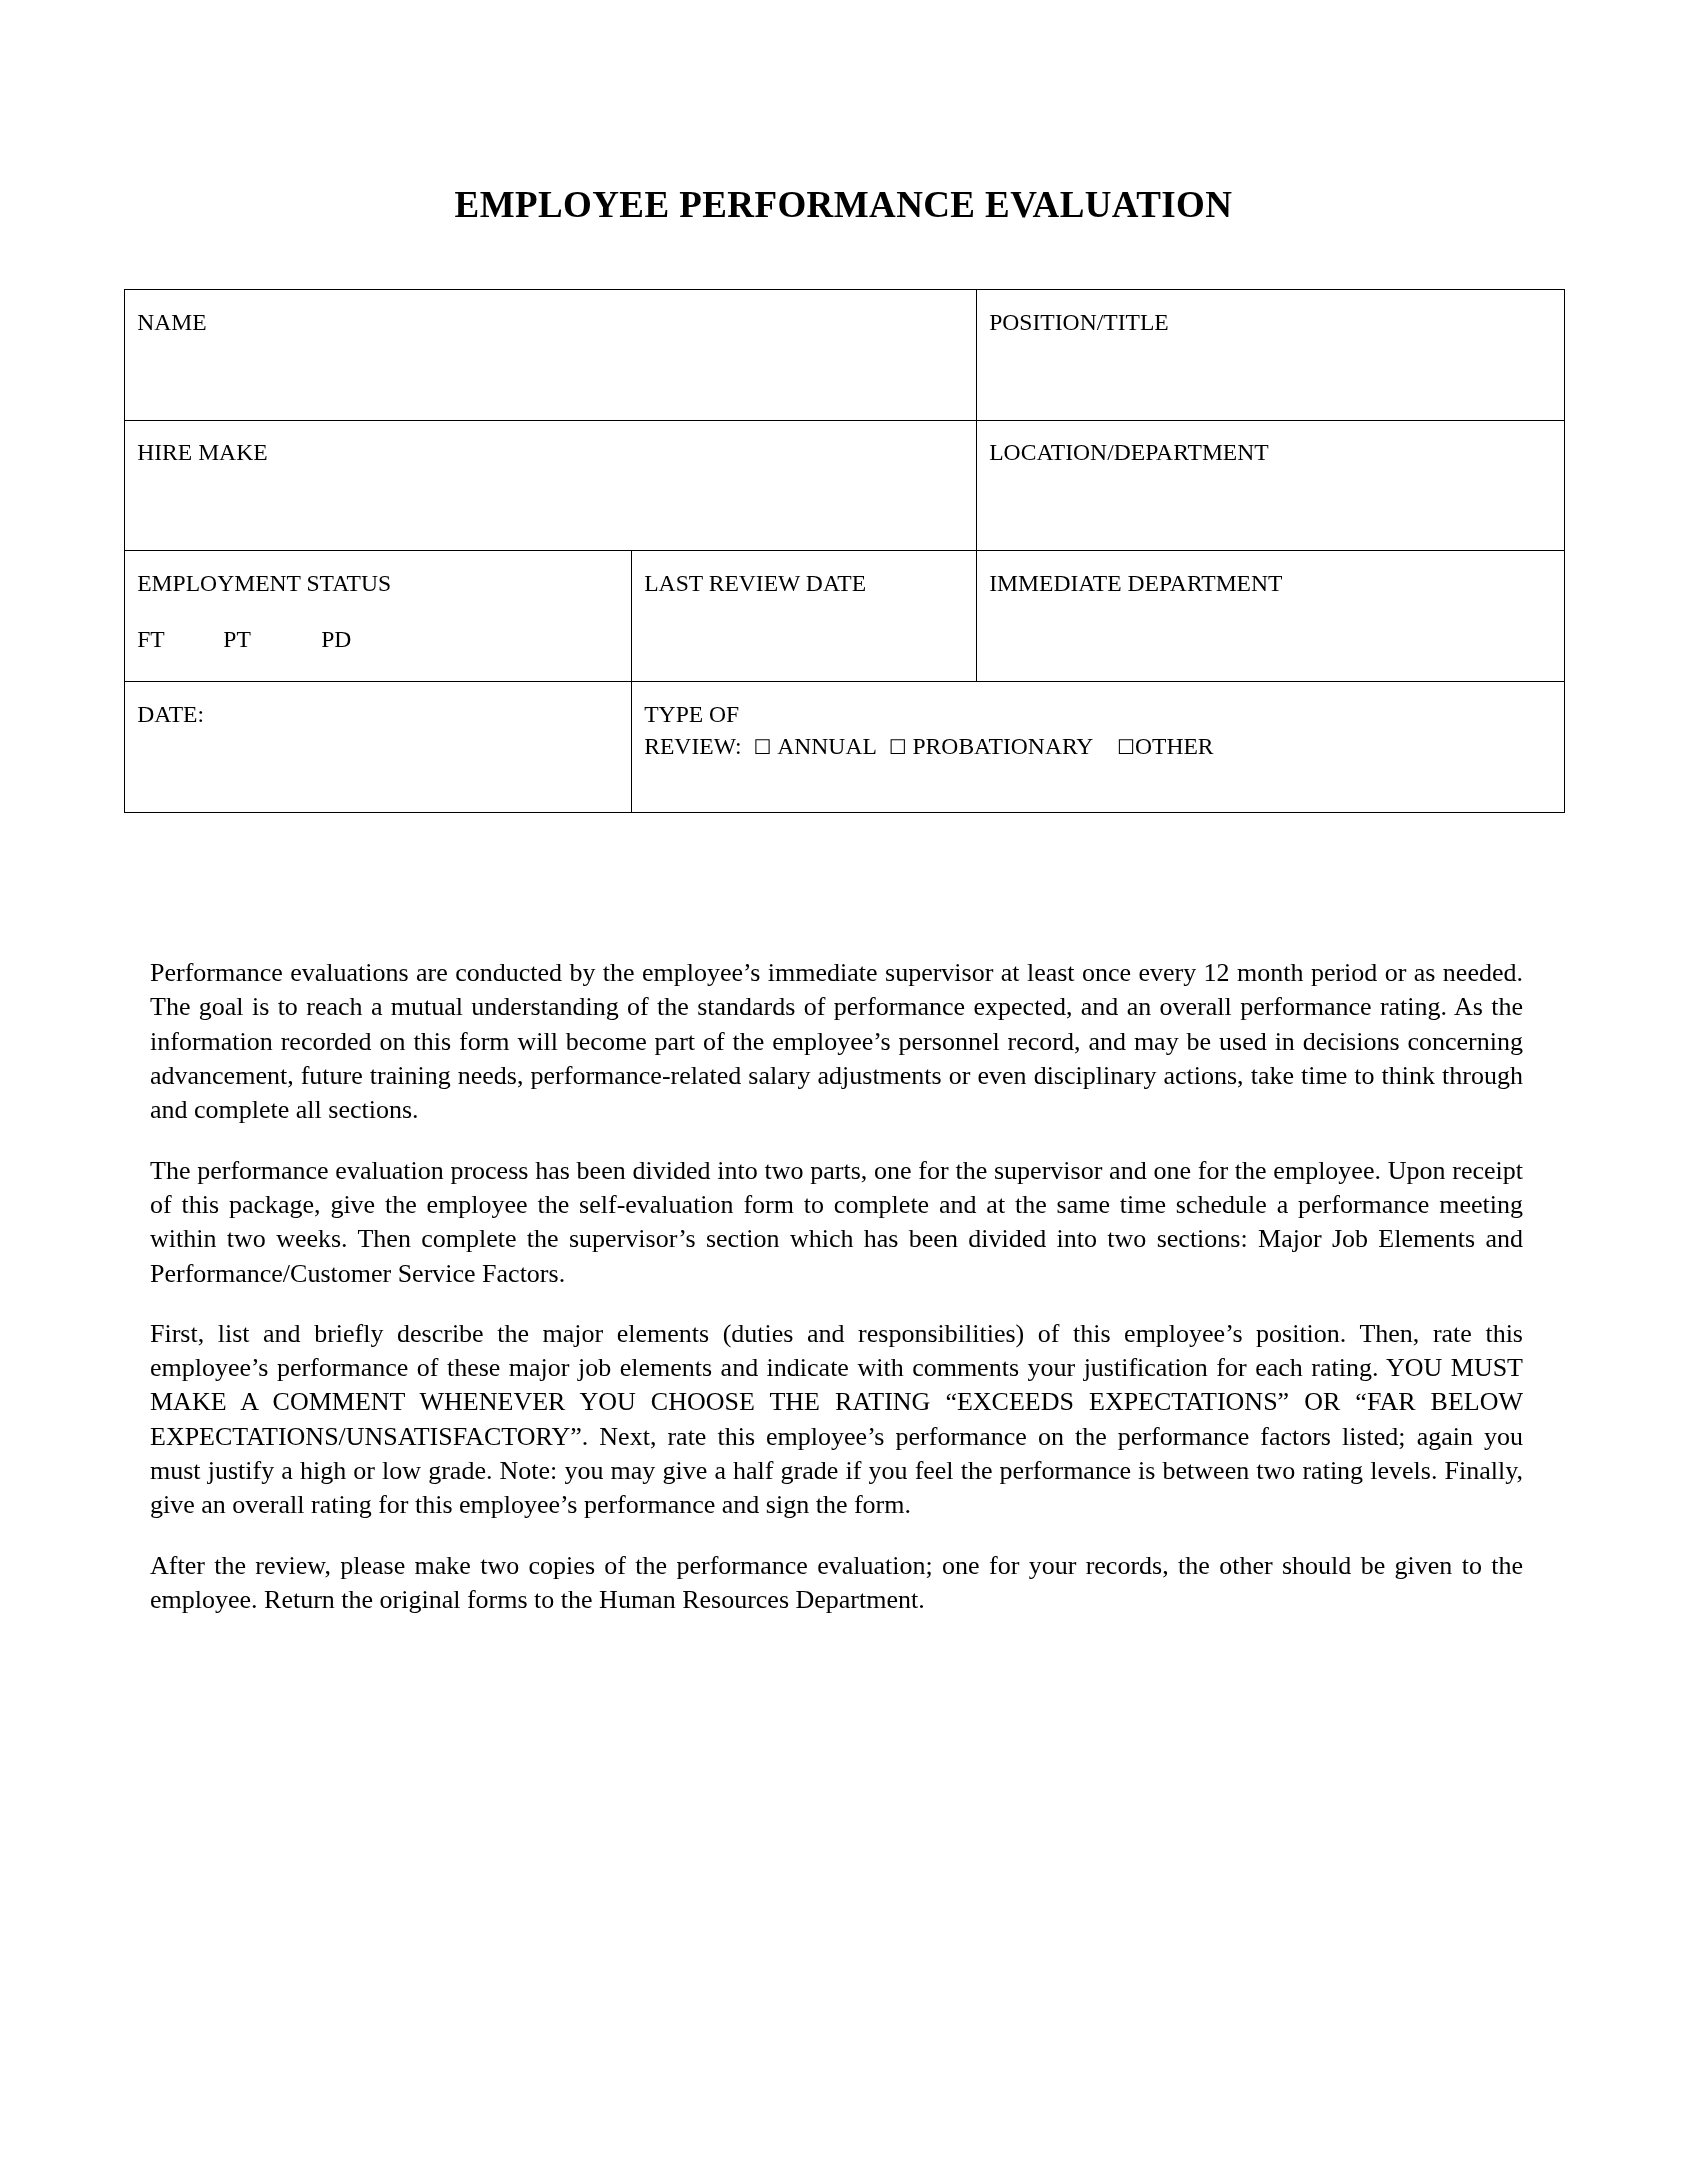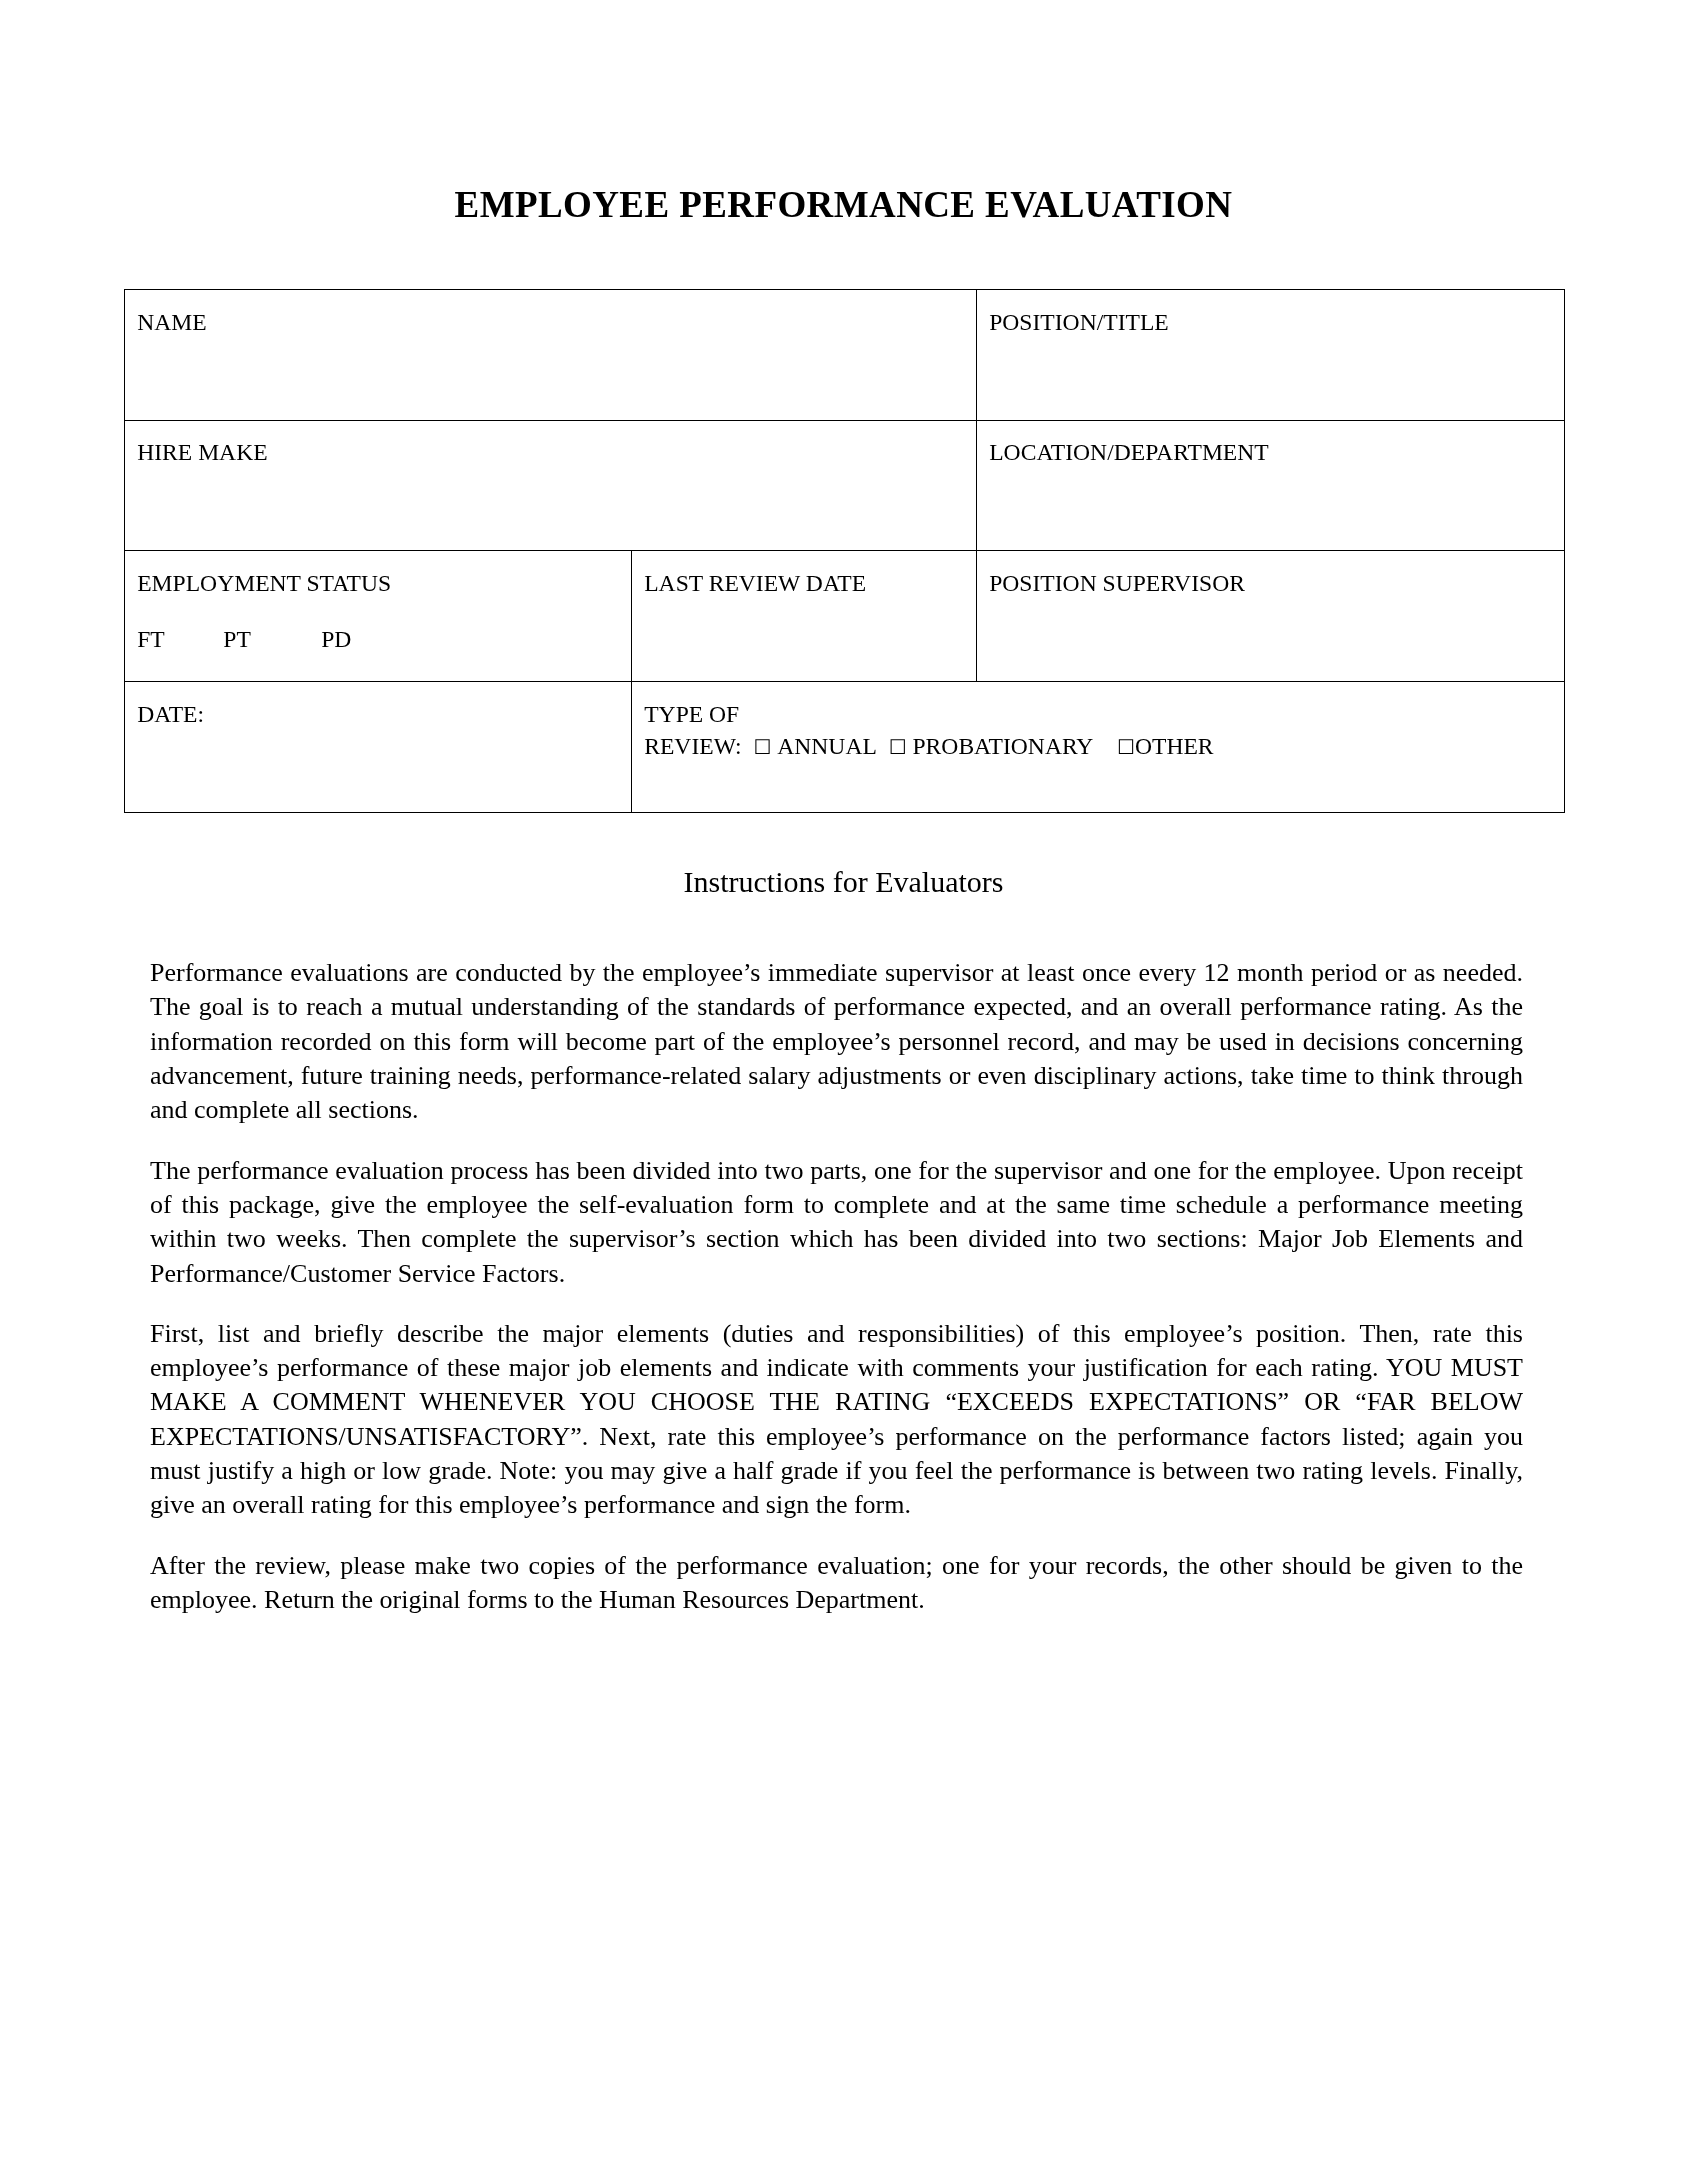--- a/index.html
+++ b/index.html
@@ -151,36 +151,35 @@
       </tr>
       <tr>
         <td class="tall">
           <span class="cell-label">EMPLOYMENT STATUS</span>
           <span class="status-line">FT          PT            PD</span>
         </td>
         <td class="tall">
           <span class="cell-label">LAST REVIEW DATE</span>
         </td>
         <td class="tall">
-          <span class="cell-label">POSITION SUPERVISOR</span>
+          <span class="cell-label">IMMEDIATE DEPARTMENT</span>
         </td>
       </tr>
       <tr>
         <td class="row4">
           <span class="cell-label">DATE:</span>
         </td>
         <td class="row4 typeof-cell" colspan="2">
           <span class="typeof-line1">TYPE OF</span>
           <span class="typeof-line2"><span>REVIEW:</span>&nbsp;&nbsp;<span class="cb">☐</span>&nbsp;<span>ANNUAL</span>&nbsp;&nbsp;<span class="cb">☐</span>&nbsp;<span>PROBATIONARY</span>&nbsp;&nbsp;&nbsp;&nbsp;<span class="cb">☐</span><span>OTHER</span></span>
         </td>
       </tr>
     </tbody>
   </table>
 
-  <div class="section-heading">Instructions for Evaluators</div>
 
   <div class="body-text">
     <p>Performance evaluations are conducted by the employee’s immediate supervisor at least once every 12 month period or as needed.  The goal is to reach a mutual understanding of the standards of performance expected, and an overall performance rating.   As the information recorded on this form will become part of the employee’s personnel record, and may be used in decisions concerning advancement, future training needs, performance-related salary adjustments or even disciplinary actions, take time to think through and complete all sections.</p>
     <p>The performance evaluation process has been divided into two parts, one for the supervisor and one for the employee. Upon receipt of this package, give the employee the self-evaluation form to complete and at the same time schedule a performance meeting within two weeks.  Then complete the supervisor’s section which has been divided into two sections: Major Job Elements and Performance/Customer Service Factors.</p>
     <p>First, list and briefly describe the major elements (duties and responsibilities) of this employee’s position.  Then, rate this employee’s performance of these major job elements and indicate with comments your justification for each rating.  YOU MUST MAKE A COMMENT WHENEVER YOU CHOOSE THE RATING “EXCEEDS EXPECTATIONS” OR “FAR BELOW EXPECTATIONS/UNSATISFACTORY”.  Next, rate this employee’s performance on the performance factors listed; again you must justify a high or low grade.  Note: you may give a half grade if you feel the performance is between two rating levels.  Finally, give an overall rating for this employee’s performance and sign the form.</p>
     <p>After the review, please make two copies of the performance evaluation; one for your records, the other should be given to the employee.  Return the original forms to the Human Resources Department.</p>
   </div>
 
   <div class="footer-code">F-HR-041 rev. 0</div>
 

